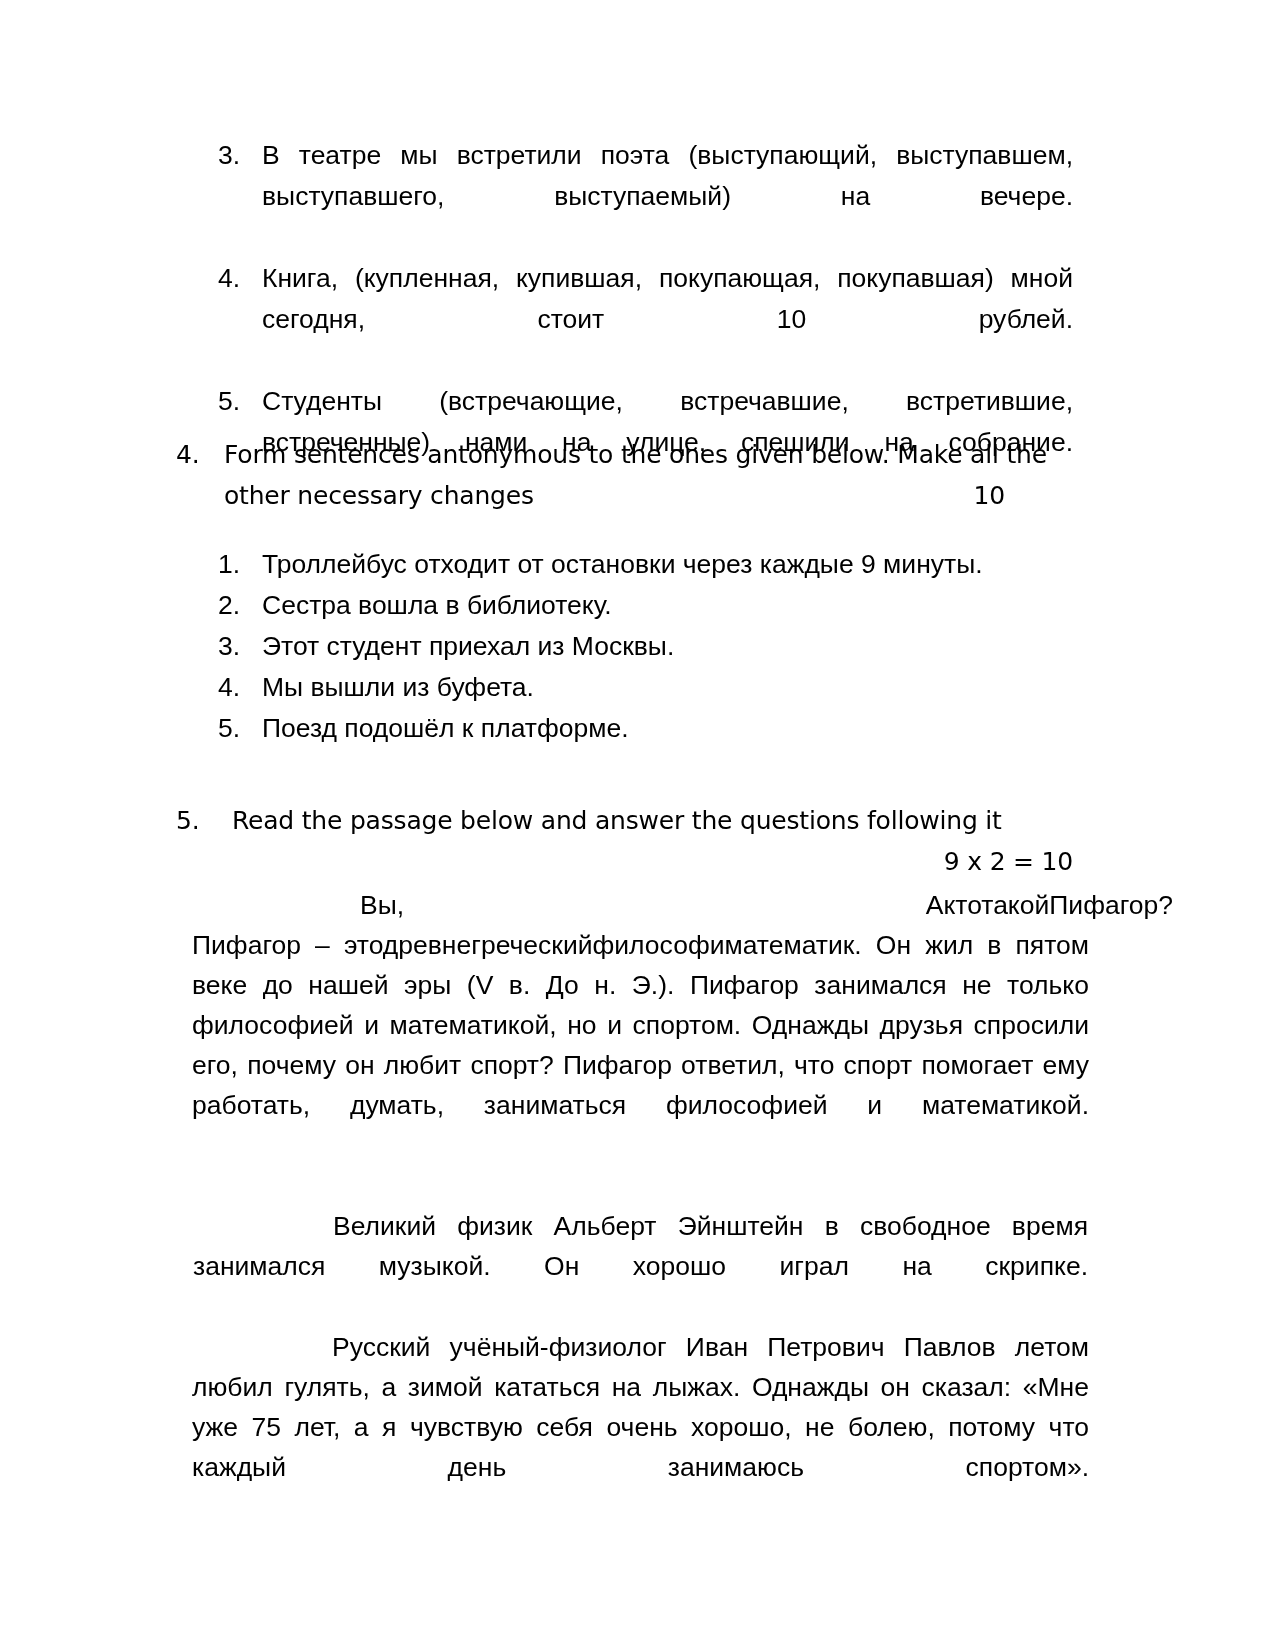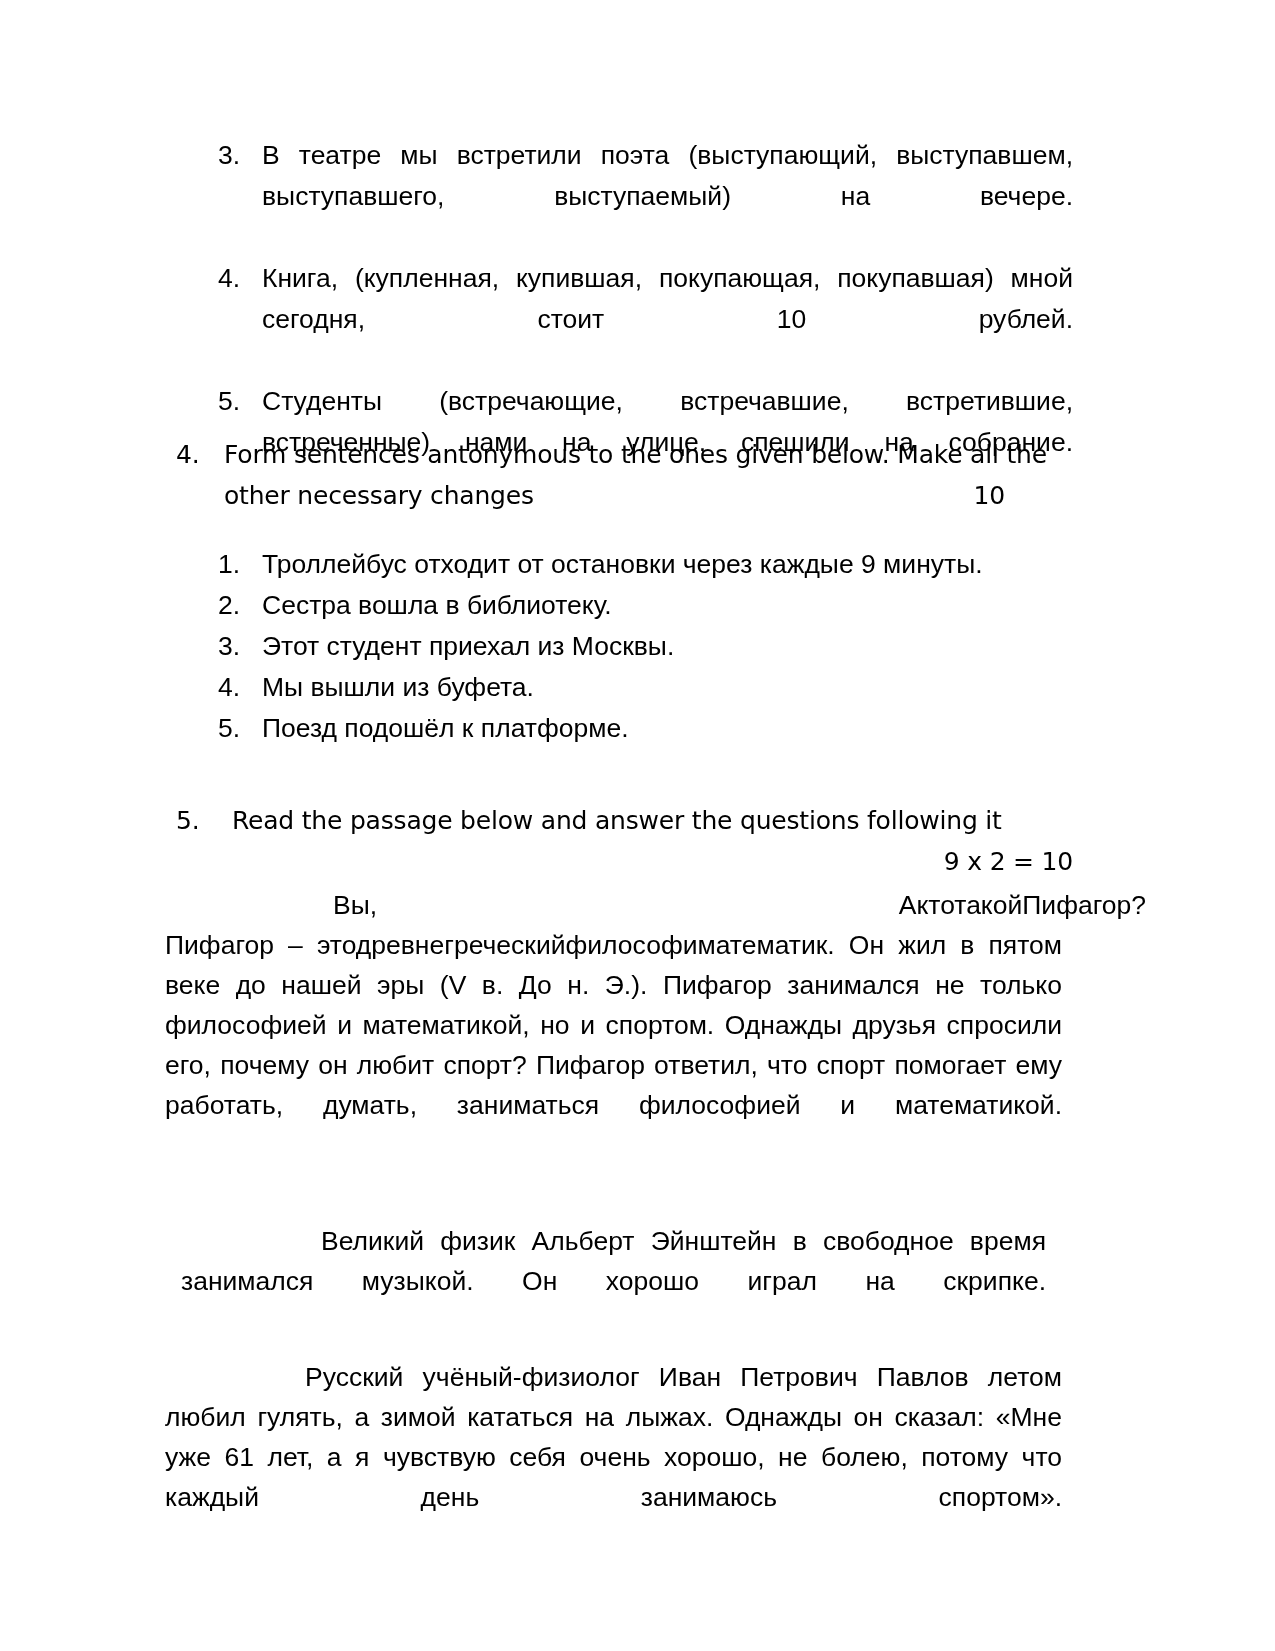--- a/index.html
+++ b/index.html
@@ -164,30 +164,30 @@
   </div>
 
   <div class="block en" style="left:176px; top:800px; width:897px;">
     <div class="section-head" style="padding-left:56px;">
       <span class="sec-num">5.</span>
       <span class="passage-line">Read the passage below and answer the questions following it</span>
     </div>
     <span class="marks-right" style="margin-left:-56px; padding-right:0px;">9 x 2 = 10</span>
   </div>
 
-  <div class="block ru" style="left:165px; top:885px; width:897px; line-height:40px;">
+  <div class="block ru" style="left:192px; top:885px; width:897px; line-height:40px;">
 
     <p class="justified" style="margin:0; text-indent:42px;">
       <span style="display:inline-block; width:100%;">
         <span style="display:inline-flex; width:100%; justify-content:space-between; padding-left:42px; box-sizing:border-box;">
           <span>Вы,</span>
           <span>АктотакойПифагор?</span>
         </span>
       </span><span class="justified">Пифагор – этодревнегреческийфилософиматематик. Он жил в пятом веке до нашей эры (V в. До н. Э.). Пифагор занимался не только философией и математикой, но и спортом. Однажды друзья спросили его, почему он любит спорт? Пифагор ответил, что спорт помогает ему работать, думать, заниматься   философией и математикой.</span>
     </p>
 
-    <p class="justified" style="margin:16px; text-indent:140px;">Великий физик Альберт Эйнштейн в свободное время занимался музыкой. Он хорошо играл на скрипке.</p>
+    <p class="justified" style="margin:1px; text-indent:140px;">Великий физик Альберт Эйнштейн в свободное время занимался музыкой. Он хорошо играл на скрипке.</p>
 
 
-    <p class="justified" style="margin:0; text-indent:140px;">Русский учёный-физиолог Иван Петрович Павлов летом любил гулять, а зимой кататься на лыжах. Однажды он сказал: «Мне уже 61 лет, а я чувствую себя очень хорошо, не болею, потому что каждый день занимаюсь спортом».</p>
+    <p class="justified" style="margin:0; text-indent:140px;">Русский учёный-физиолог Иван Петрович Павлов летом любил гулять, а зимой кататься на лыжах. Однажды он сказал: «Мне уже 75 лет, а я чувствую себя очень хорошо, не болею, потому что каждый день занимаюсь спортом».</p>
   </div>
 
 </div>
 
 </body></html>

